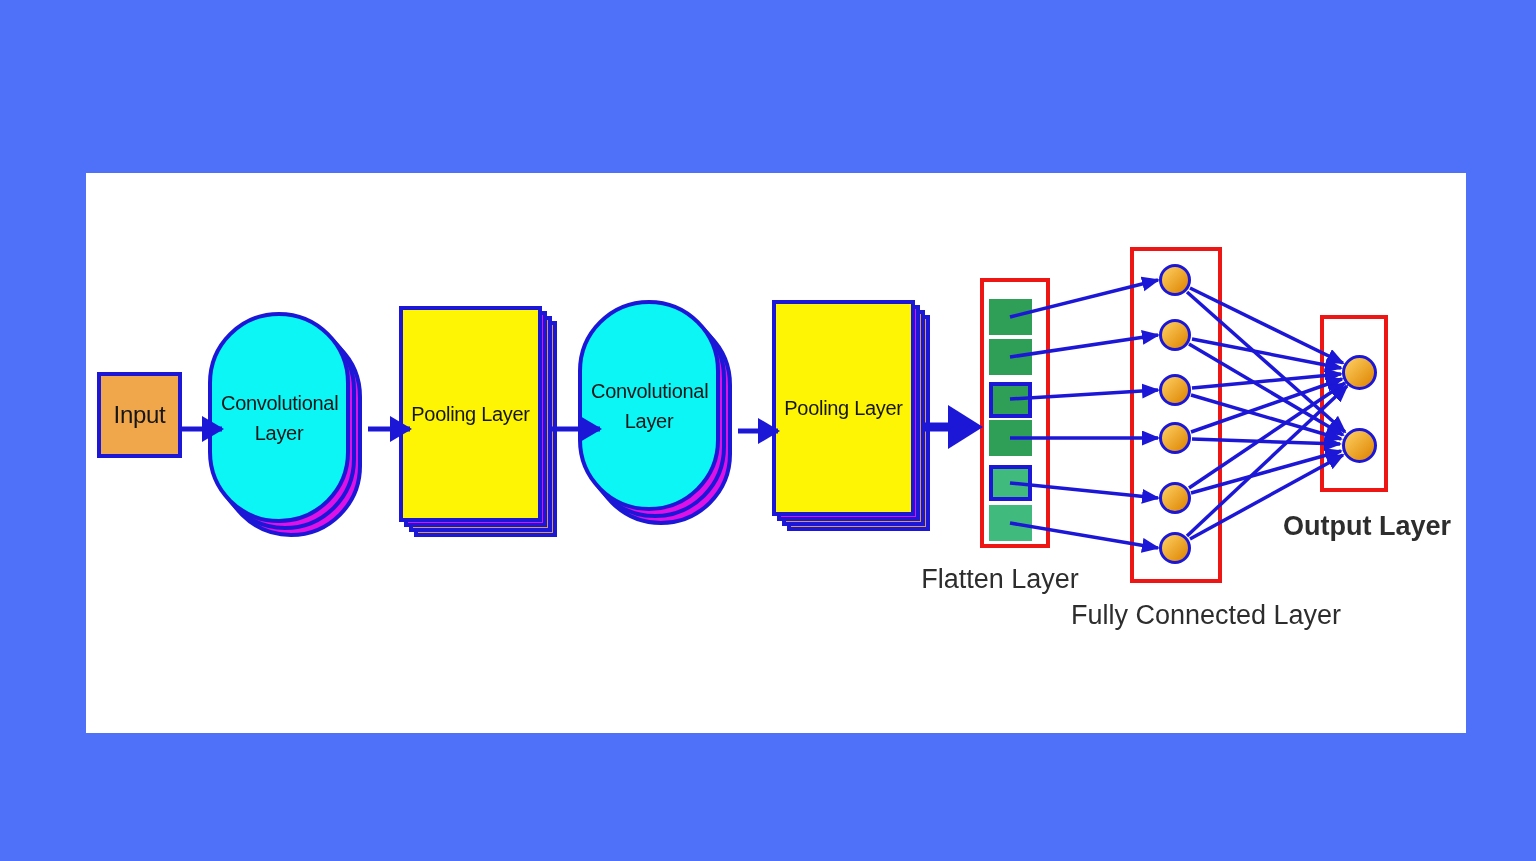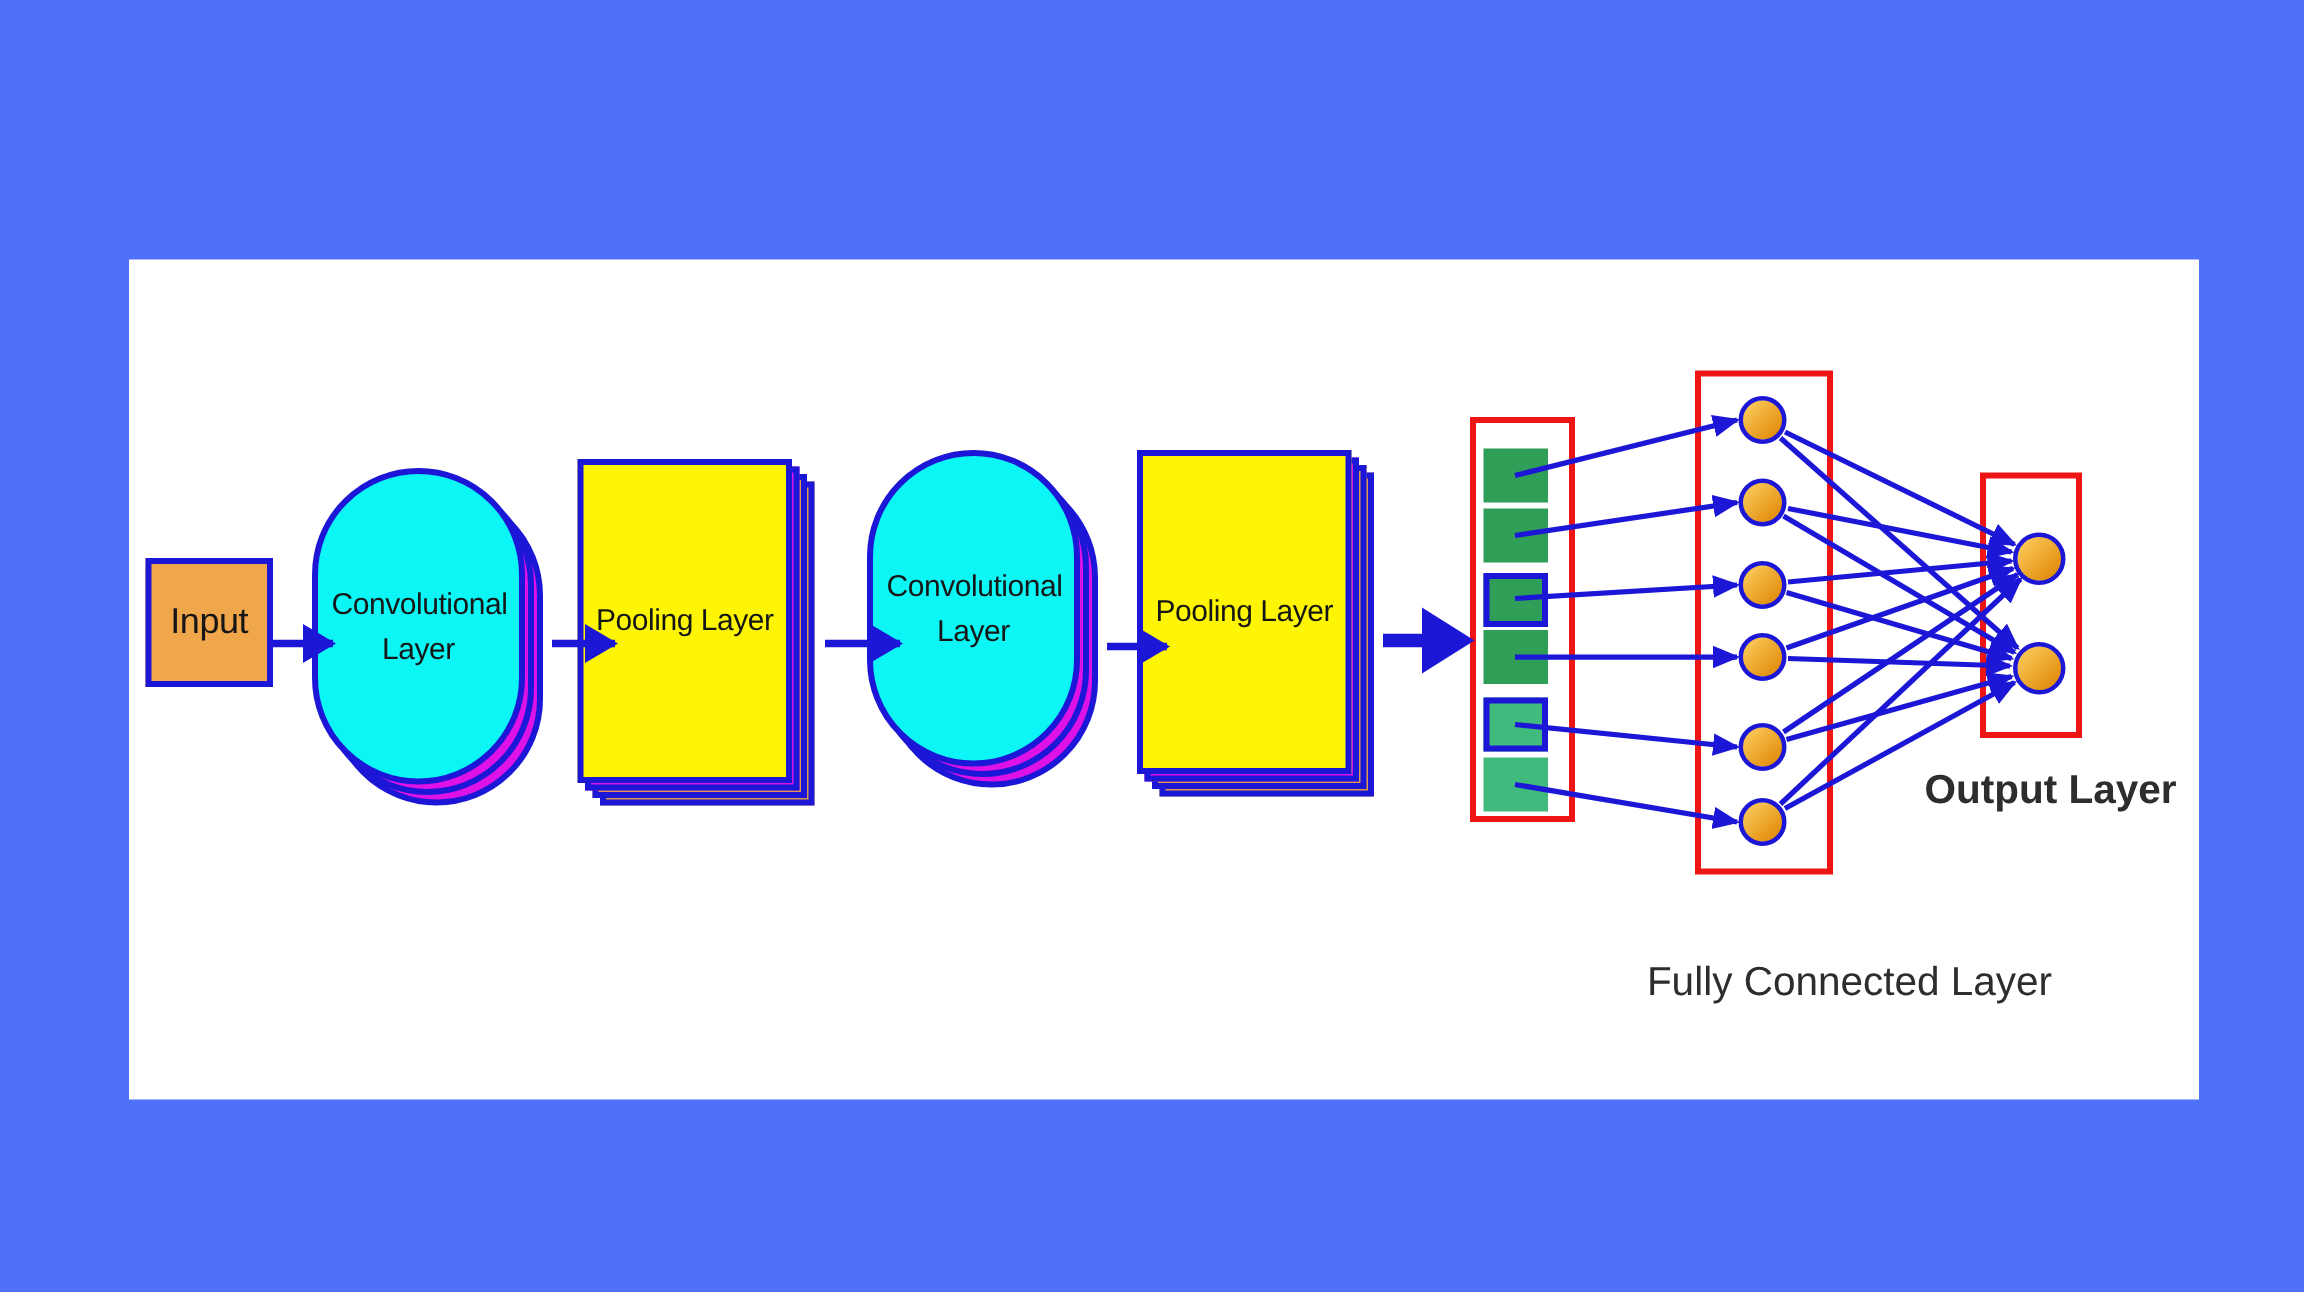--- a/index.html
+++ b/index.html
@@ -23,21 +23,21 @@
   .conv-stack .layer{width:142px;height:211px;border-radius:75px;}
   .conv-stack .back2{left:12px;top:14px;background:var(--magenta);}
   .conv-stack .back1{left:6px;top:7px;background:var(--magenta);}
   .conv-stack .main{left:0;top:0;background:var(--cyan);display:flex;align-items:center;justify-content:center;}
   .conv-stack .node-label{width:116px;}
   .conv1{left:122px;top:139px;}
   .conv2{left:492px;top:127px;}
 
   
   .pool-stack{width:143px;height:216px;}
-  .pool-stack .layer{width:143px;height:216px;}
+  .pool-stack .layer{width:143px;height:216px;margin-left:14px;}
   .pool-stack .back3{left:15px;top:15px;background:var(--tan);}
   .pool-stack .back2{left:10px;top:10px;background:var(--tan);}
   .pool-stack .back1{left:5px;top:5px;background:var(--magenta);}
   .pool-stack .main{left:0;top:0;background:var(--yellow);display:flex;align-items:center;justify-content:center;}
   .pool1{left:299px;top:133px;}
   .pool2{left:672px;top:127px;}
 
   
   .frame{position:absolute;box-sizing:border-box;border:4px solid var(--red);}
   .flatten-frame{left:894px;top:105px;width:70px;height:270px;}
@@ -67,21 +67,21 @@
   .fc-frame .neuron:nth-child(4){top:171px;}
   .fc-frame .neuron:nth-child(5){top:231px;}
   .fc-frame .neuron:nth-child(6){top:281px;}
   .out-frame .neuron{width:35px;height:35px;left:18px;}
   .out-frame .neuron:nth-child(1){top:36px;}
   .out-frame .neuron:nth-child(2){top:109px;}
 
   
   .big-label{position:absolute;color:var(--label);font-size:27px;text-align:center;white-space:nowrap;z-index:6;}
   .flatten-label{left:814px;top:391px;width:200px;}
-  .fc-label{left:987px;top:427px;width:320px;margin-top:39px;}
+  .fc-label{left:960px;top:427px;width:320px;}
   .out-label{left:1171px;top:338px;width:220px;font-weight:bold;}
 
   
   svg.wires{position:absolute;left:0;top:0;z-index:5;pointer-events:none;}
   .conn{stroke:var(--blue);stroke-width:5;fill:none;}
   .conn.thick{stroke-width:9;}
   .net{stroke:var(--blue);stroke-width:3.5;fill:none;}
   .head{fill:var(--blue);}
 </style>
 </head>
@@ -144,20 +144,21 @@
         <div class="neuron"></div>
         <div class="neuron"></div>
         <div class="neuron"></div>
       </div>
 
     <div class="frame out-frame">
         <div class="neuron"></div>
         <div class="neuron"></div>
       </div>
 
+    <div class="big-label flatten-label">Flatten Layer</div>
     <div class="big-label fc-label">Fully Connected Layer</div>
     <div class="big-label out-label">Output Layer</div>
 
     <svg class="wires" width="1380" height="560" viewBox="0 0 1380 560">
       <defs>
         <marker id="mNode" markerUnits="userSpaceOnUse" markerWidth="24" markerHeight="28" refX="20" refY="13" orient="auto">
           <path class="head" d="M0,0 L22,13 L0,26 Z"></path>
         </marker>
         <marker id="mSmall" markerUnits="userSpaceOnUse" markerWidth="20" markerHeight="16" refX="16" refY="7.5" orient="auto">
           <path class="head" d="M0,0 L18,7.5 L0,15 Z"></path>

